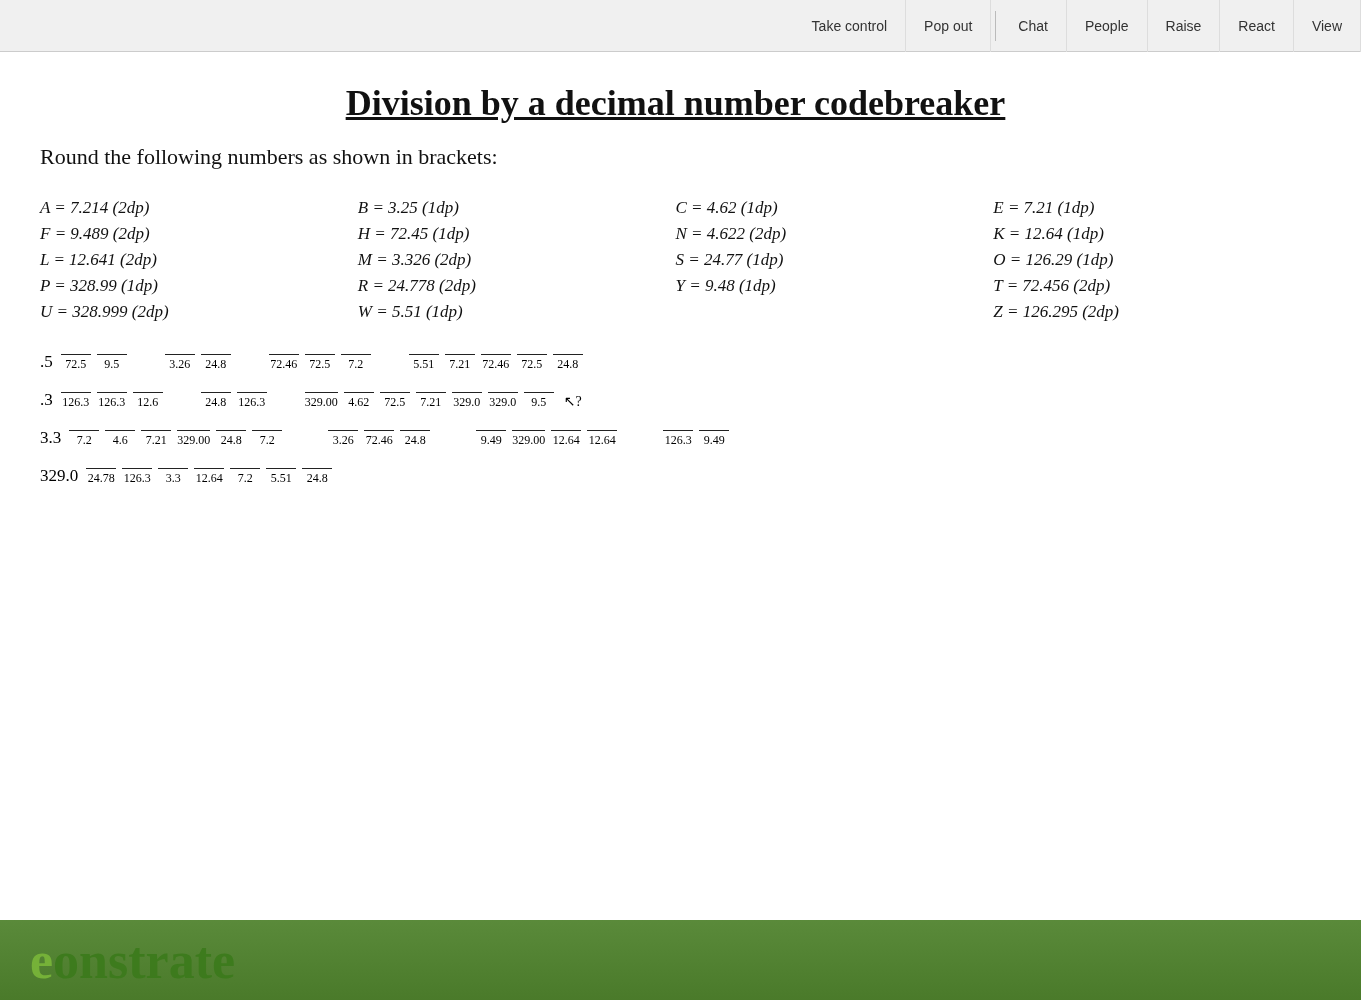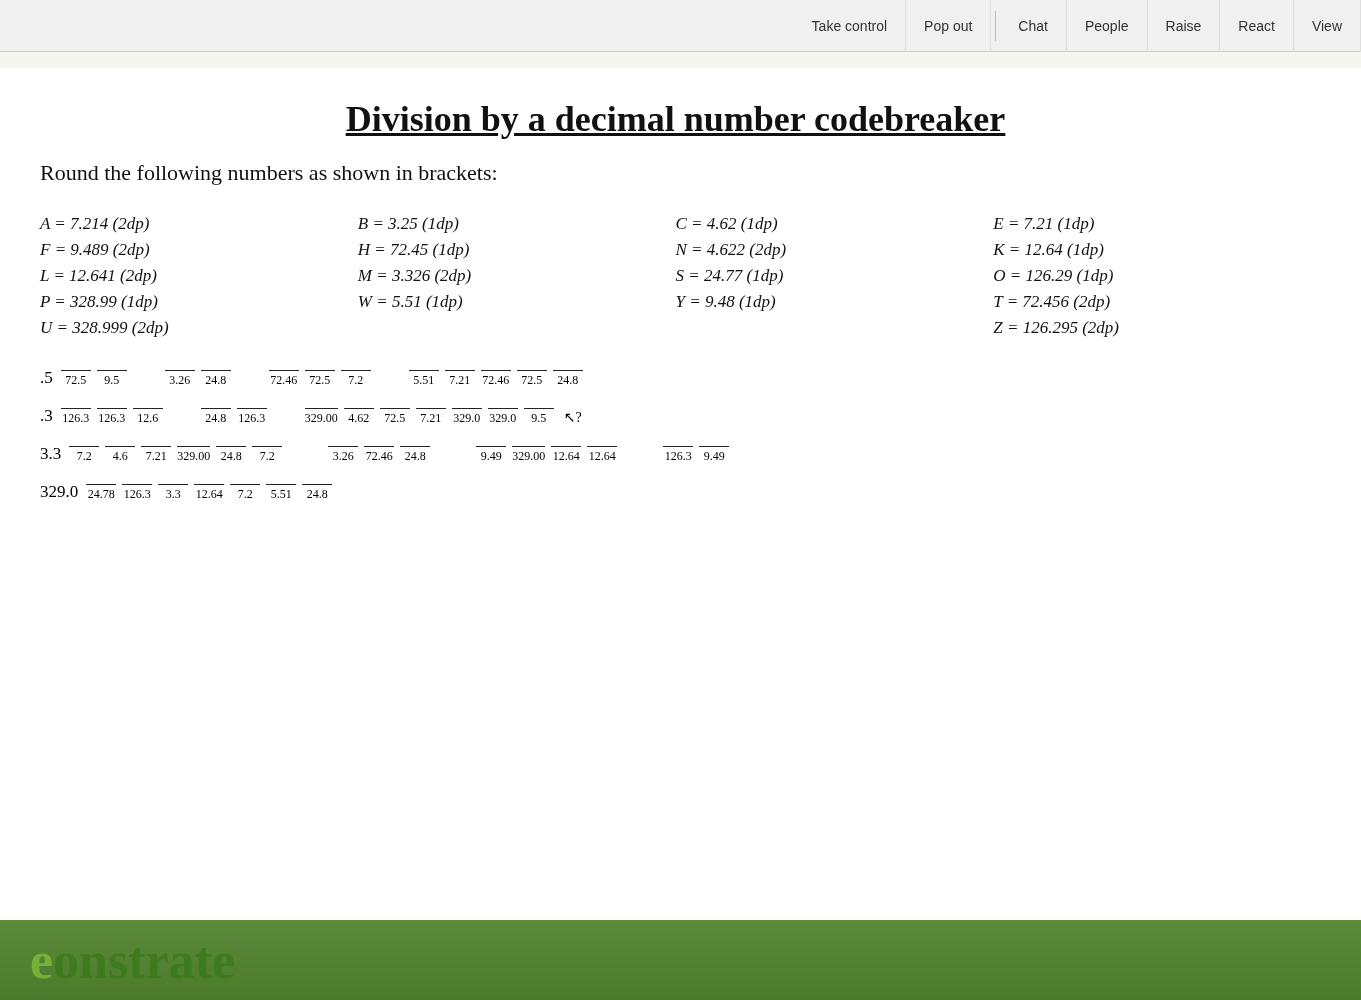--- a/index.html
+++ b/index.html
@@ -59,21 +59,21 @@
       left: 0;
       right: 0;
       bottom: 80px;
       background: #f5f5f0;
       overflow: hidden;
     }
 
     
     .document {
       background: white;
-      margin: 16px auto;
+      margin: 0 auto;
       padding: 30px 50px 30px 40px;
       width: 100%;
       height: 100%;
       position: relative;
     }
 
     .page-title {
       text-align: center;
       font-size: 36px;
       font-weight: bold;
@@ -201,20 +201,21 @@
         <div class="var-row">A = 7.214 (2dp)</div>
         <div class="var-row">F = 9.489 (2dp)</div>
         <div class="var-row">L = 12.641 (2dp)</div>
         <div class="var-row">P = 328.99 (1dp)</div>
         <div class="var-row">U = 328.999 (2dp)</div>
       </div>
       <div class="var-col">
         <div class="var-row">B = 3.25 (1dp)</div>
         <div class="var-row">H = 72.45 (1dp)</div>
         <div class="var-row">M = 3.326 (2dp)</div>
+        <div class="var-row">R = 24.778 (2dp)</div>
         <div class="var-row">W = 5.51 (1dp)</div>
       </div>
       <div class="var-col">
         <div class="var-row">C = 4.62 (1dp)</div>
         <div class="var-row">N = 4.622 (2dp)</div>
         <div class="var-row">S = 24.77 (1dp)</div>
         <div class="var-row">Y = 9.48 (1dp)</div>
       </div>
       <div class="var-col">
         <div class="var-row">E = 7.21 (1dp)</div>

